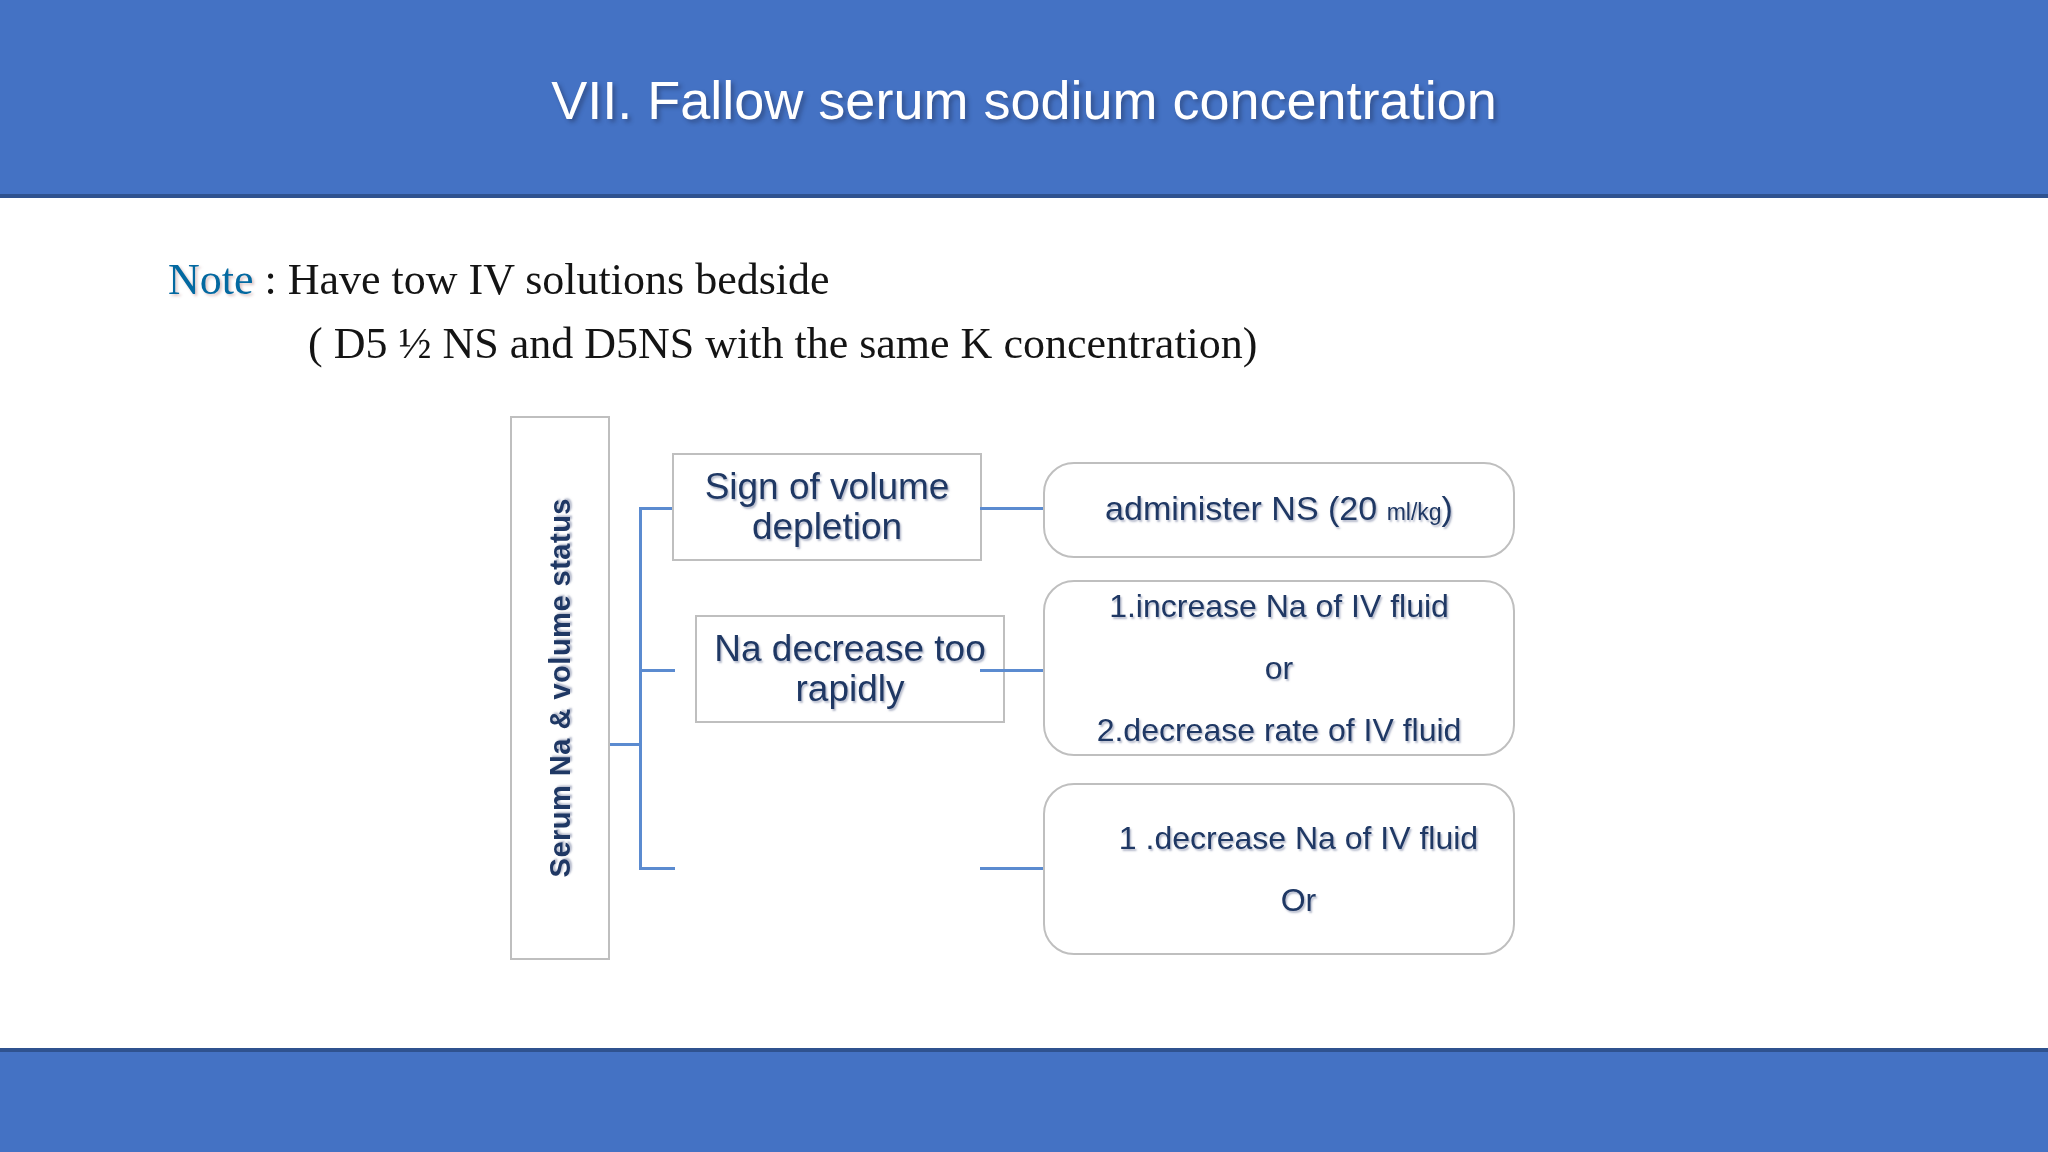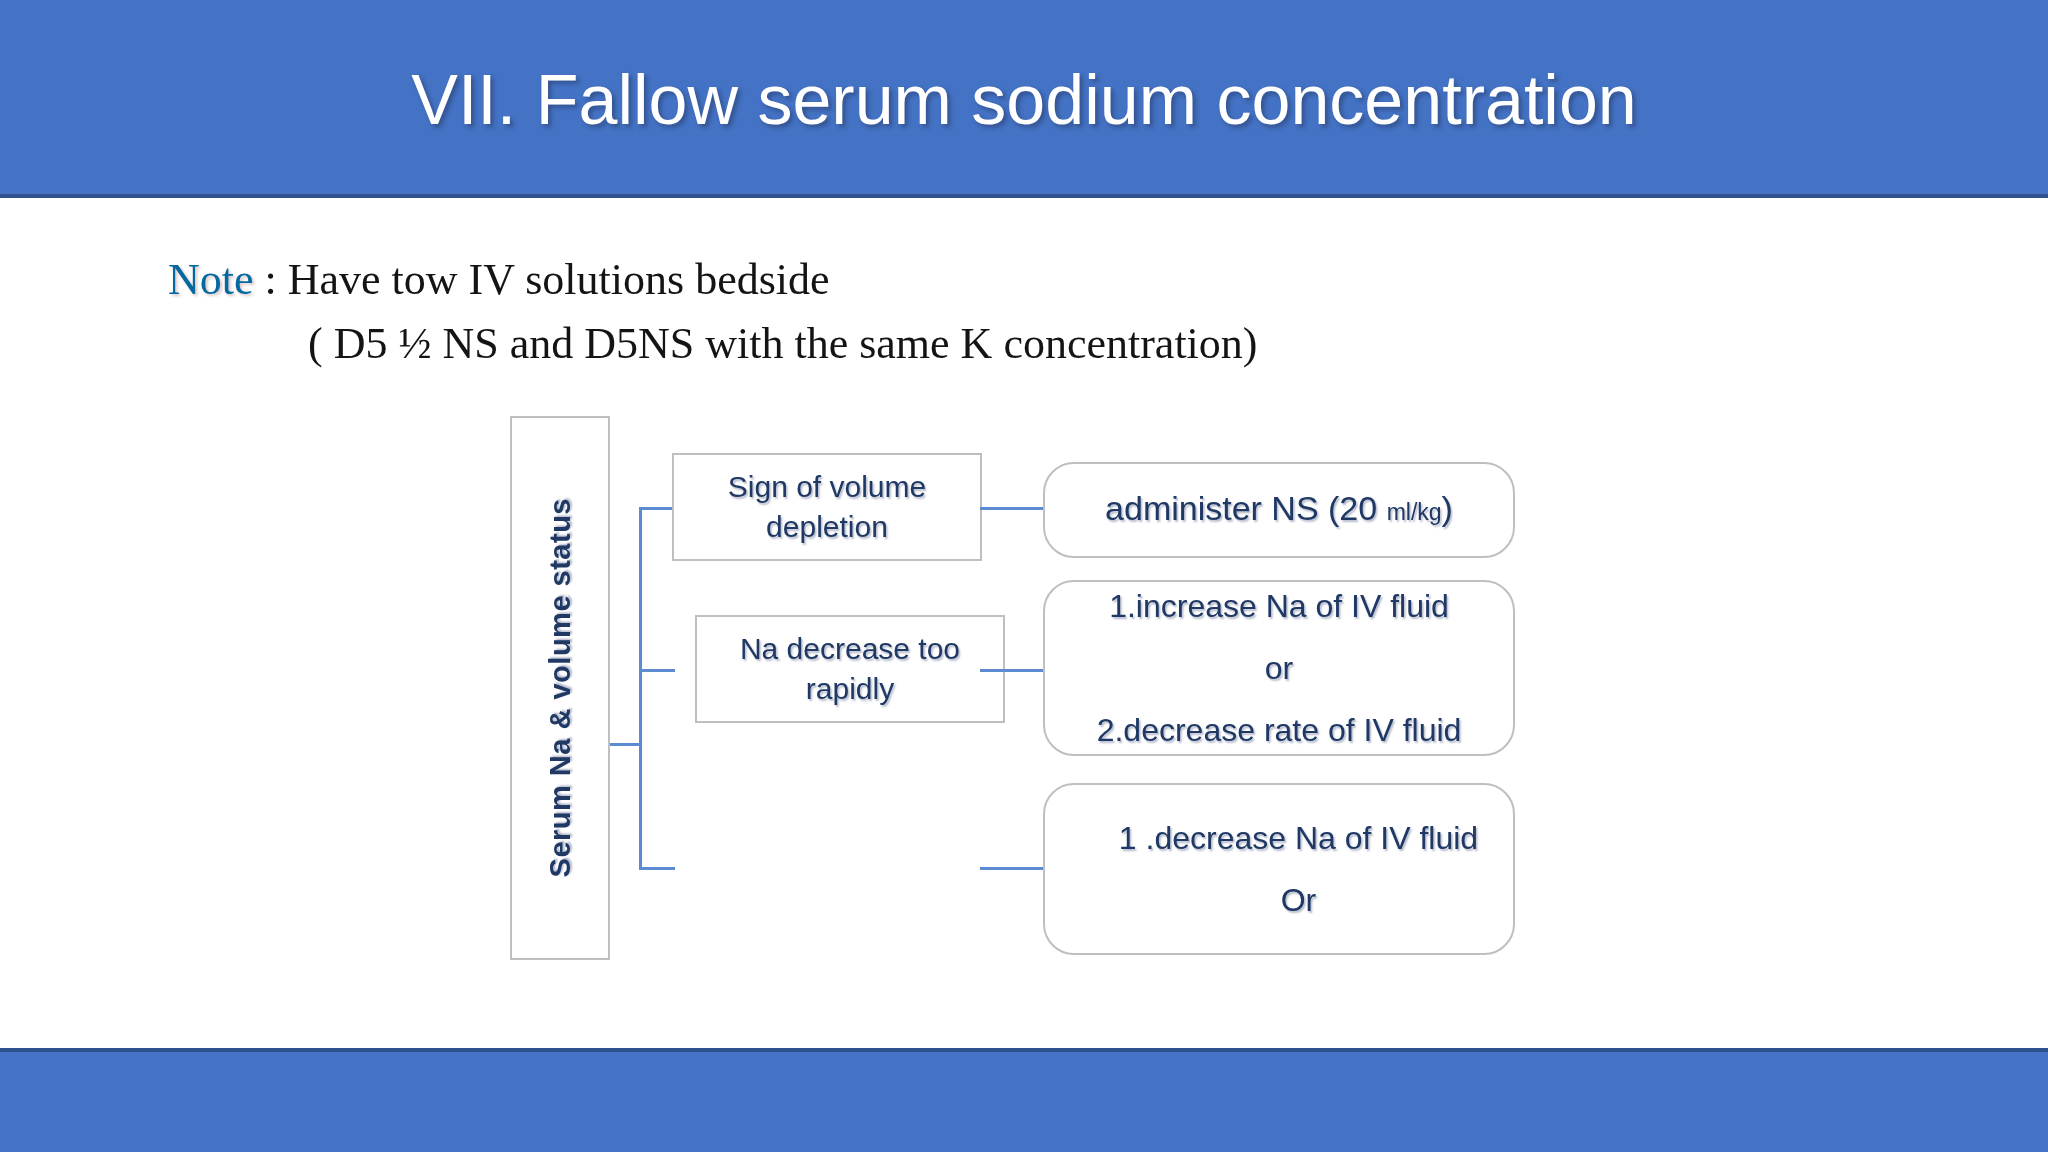--- a/index.html
+++ b/index.html
@@ -27,21 +27,21 @@
     box-sizing: border-box;
   }
   .title-text {
     position: absolute;
     left: 0;
     top: 52px;
     width: 2048px;
     text-align: center;
     color: #FFFFFF;
     font-family: "Liberation Sans", sans-serif;
-    font-size: 70px;
+    font-size: 54px;
     font-weight: 400;
     line-height: 96px;
     letter-spacing: 0px;
     text-shadow: 3px 3px 4px rgba(30,45,80,0.45);
     white-space: nowrap;
   }
 
   
   .note-block {
     position: absolute;
@@ -101,21 +101,21 @@
     letter-spacing: 0.5px;
     white-space: nowrap;
     line-height: 1;
   }
 
   
   .mid-box {
     left: 672px;
     width: 310px;
     height: 108px;
-    font-size: 30px;
+    font-size: 37px;
     line-height: 40px;
   }
   .mid-1 { top: 453px; }
   .mid-2 { top: 615px; margin-left: 23px; }
   .mid-3 { top: 815px; }
 
   
   .right-box {
     left: 1043px;
     width: 472px;

